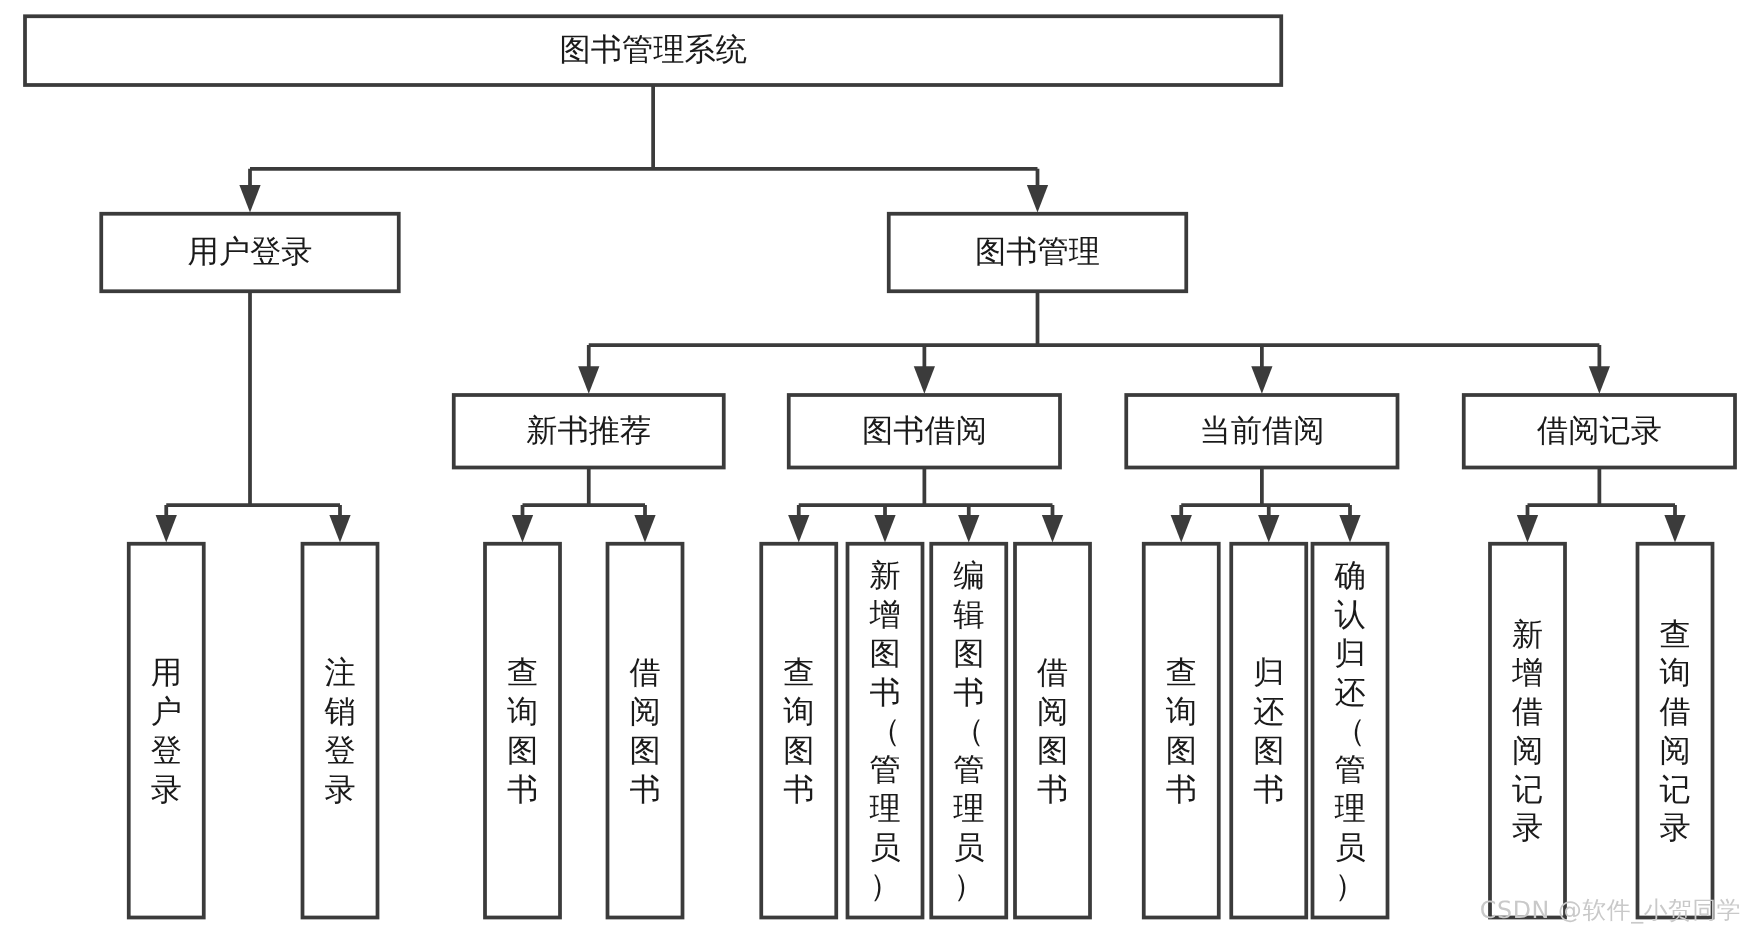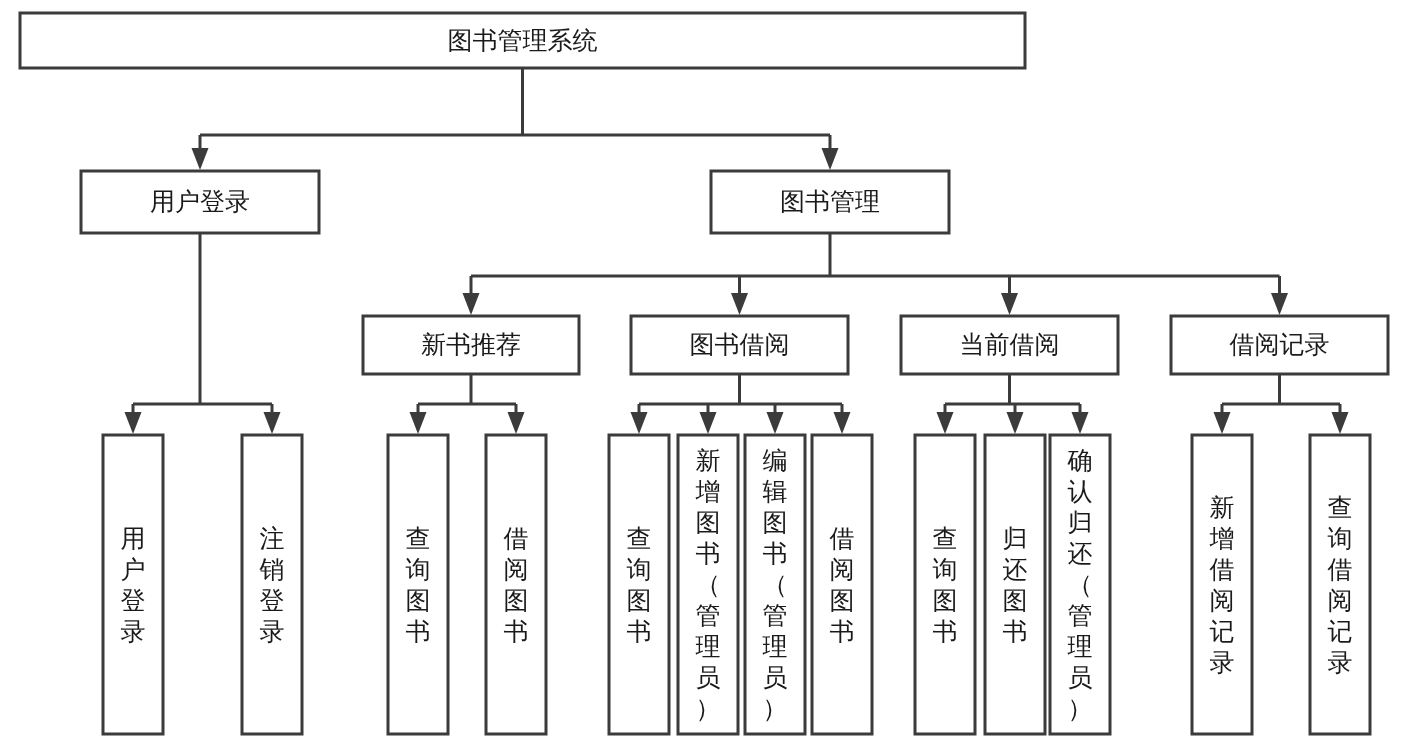--- a/index.html
+++ b/index.html
@@ -214,13 +214,14 @@
         <g>
           <rect x="1192" y="435" width="60" height="299" class="node-box"></rect>
           <text x="1222" y="0" class="node-label-v"><tspan x="1222" y="515.68">新</tspan><tspan x="1222" y="546.68">增</tspan><tspan x="1222" y="577.68">借</tspan><tspan x="1222" y="608.68">阅</tspan><tspan x="1222" y="639.68">记</tspan><tspan x="1222" y="670.68">录</tspan></text>
         </g>
         <g>
           <rect x="1310" y="435" width="60" height="299" class="node-box"></rect>
           <text x="1340" y="0" class="node-label-v"><tspan x="1340" y="515.68">查</tspan><tspan x="1340" y="546.68">询</tspan><tspan x="1340" y="577.68">借</tspan><tspan x="1340" y="608.68">阅</tspan><tspan x="1340" y="639.68">记</tspan><tspan x="1340" y="670.68">录</tspan></text>
         </g>
       </g>
   </svg>
+  <div class="watermark-text">CSDN @软件_小贺同学</div>
 </div>
 
 </body></html>

